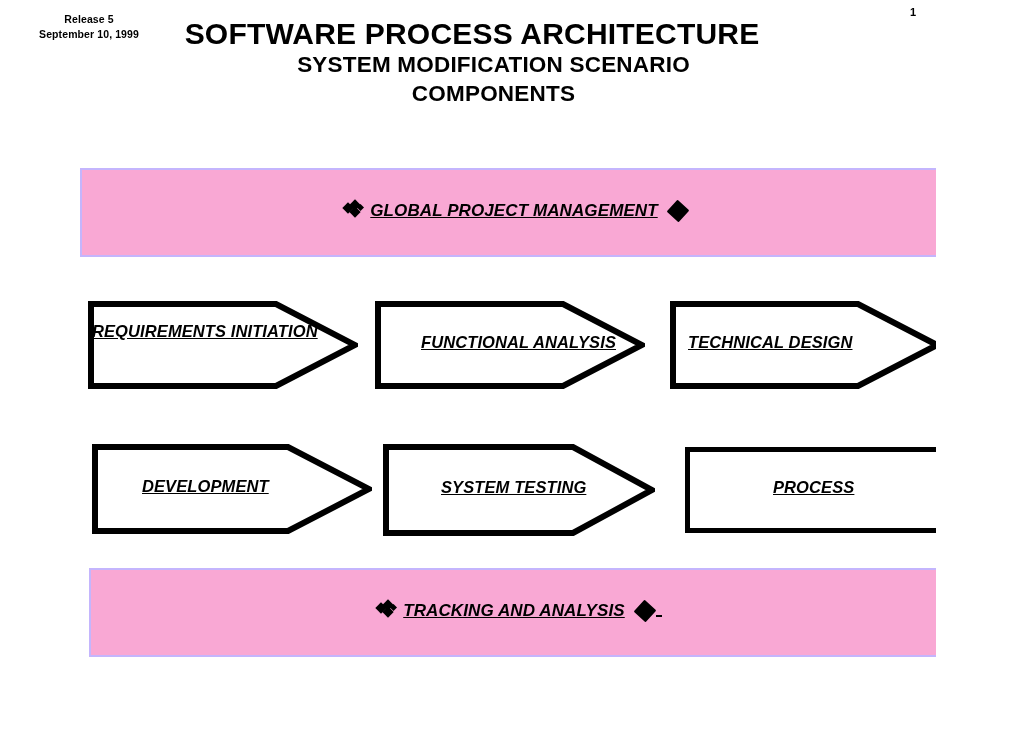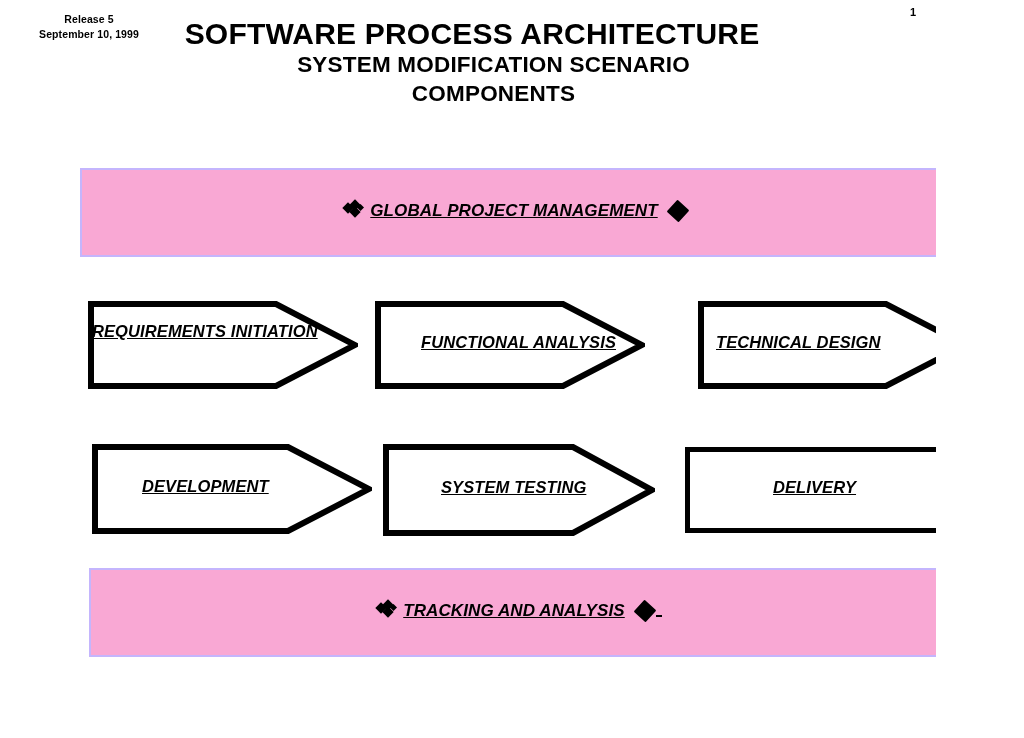--- a/index.html
+++ b/index.html
@@ -211,21 +211,21 @@
     <span class="shape-label" style="left:4px; top:21px;">REQUIREMENTS INITIATION</span>
   </div>
 
   <div class="chevron" style="left:375px; top:301px; width:270px; height:88px;">
     <svg width="270" height="88" viewBox="0 0 270 88">
       <polygon points="3,3 188,3 267,44 188,85 3,85" fill="#ffffff" stroke="#000000" stroke-width="6"></polygon>
     </svg>
     <span class="shape-label" style="left:15px; top:32px;margin-left:31px;">FUNCTIONAL ANALYSIS</span>
   </div>
 
-  <div class="chevron" style="left:670px; top:301px; width:270px; height:88px;margin-left:28px;">
+  <div class="chevron" style="left:670px; top:301px; width:270px; height:88px;">
     <svg width="270" height="88" viewBox="0 0 270 88">
       <polygon points="3,3 188,3 267,44 188,85 3,85" fill="#ffffff" stroke="#000000" stroke-width="6"></polygon>
     </svg>
     <span class="shape-label" style="left:18px; top:32px;">TECHNICAL DESIGN</span>
   </div>
 
   <div class="chevron" style="left:92px; top:444px; width:280px; height:90px;">
     <svg width="280" height="90" viewBox="0 0 280 90">
       <polygon points="3,3 196,3 277,45 196,87 3,87" fill="#ffffff" stroke="#000000" stroke-width="6"></polygon>
     </svg>
@@ -233,21 +233,21 @@
   </div>
 
   <div class="chevron" style="left:383px; top:444px; width:272px; height:92px;">
     <svg width="272" height="92" viewBox="0 0 272 92">
       <polygon points="3,3 190,3 269,46 190,89 3,89" fill="#ffffff" stroke="#000000" stroke-width="6"></polygon>
     </svg>
     <span class="shape-label" style="left:58px; top:34px;">SYSTEM TESTING</span>
   </div>
 
   <div class="plain-box" style="left:685px; top:447px; width:262px; height:86px;">
-    <span class="shape-label" style="left:83px; top:26px;">DELIVERY</span>
+    <span class="shape-label" style="left:83px; top:26px;">PROCESS</span>
   </div>
 
   <div class="banner" id="banner-bottom">
     <div class="banner-inner">
       <span class="icon-cluster">
           <i></i>
           <i></i>
           <i></i>
           <i></i>
         </span>

